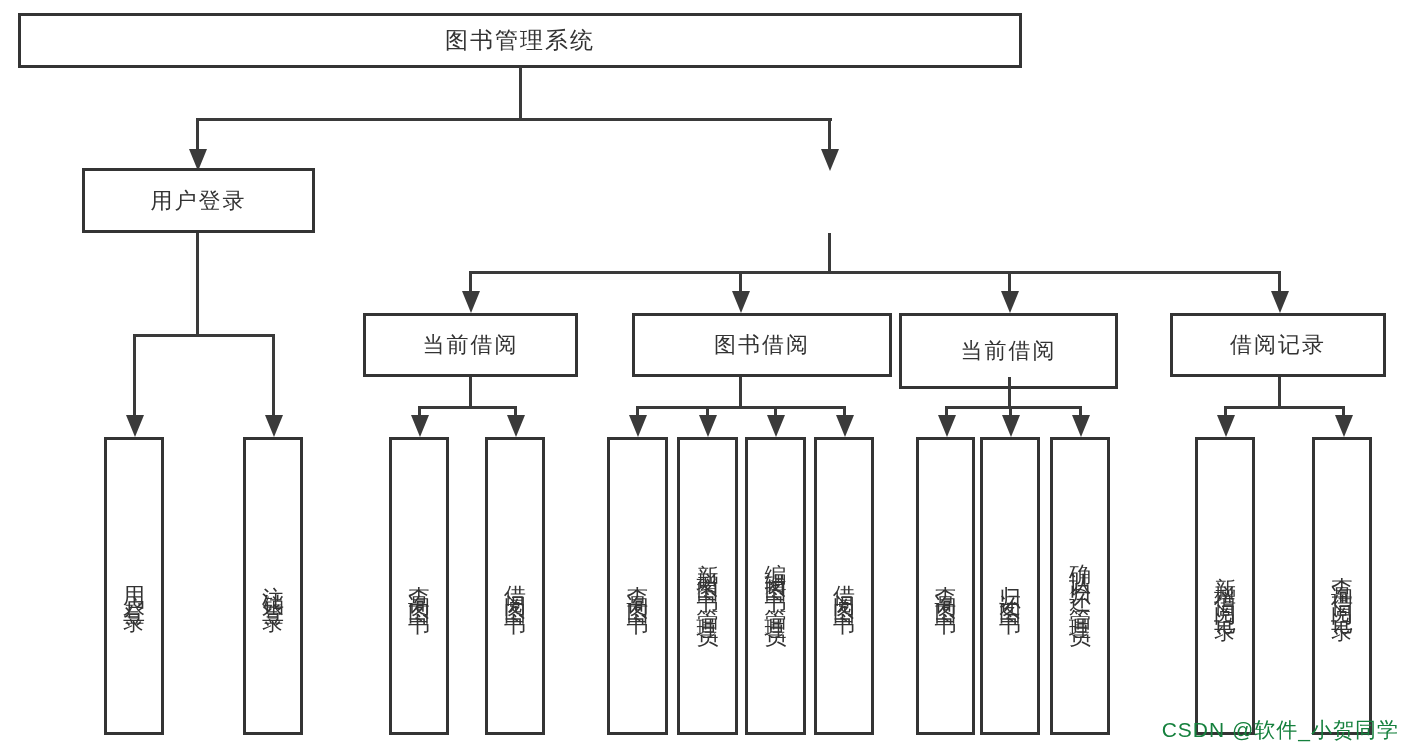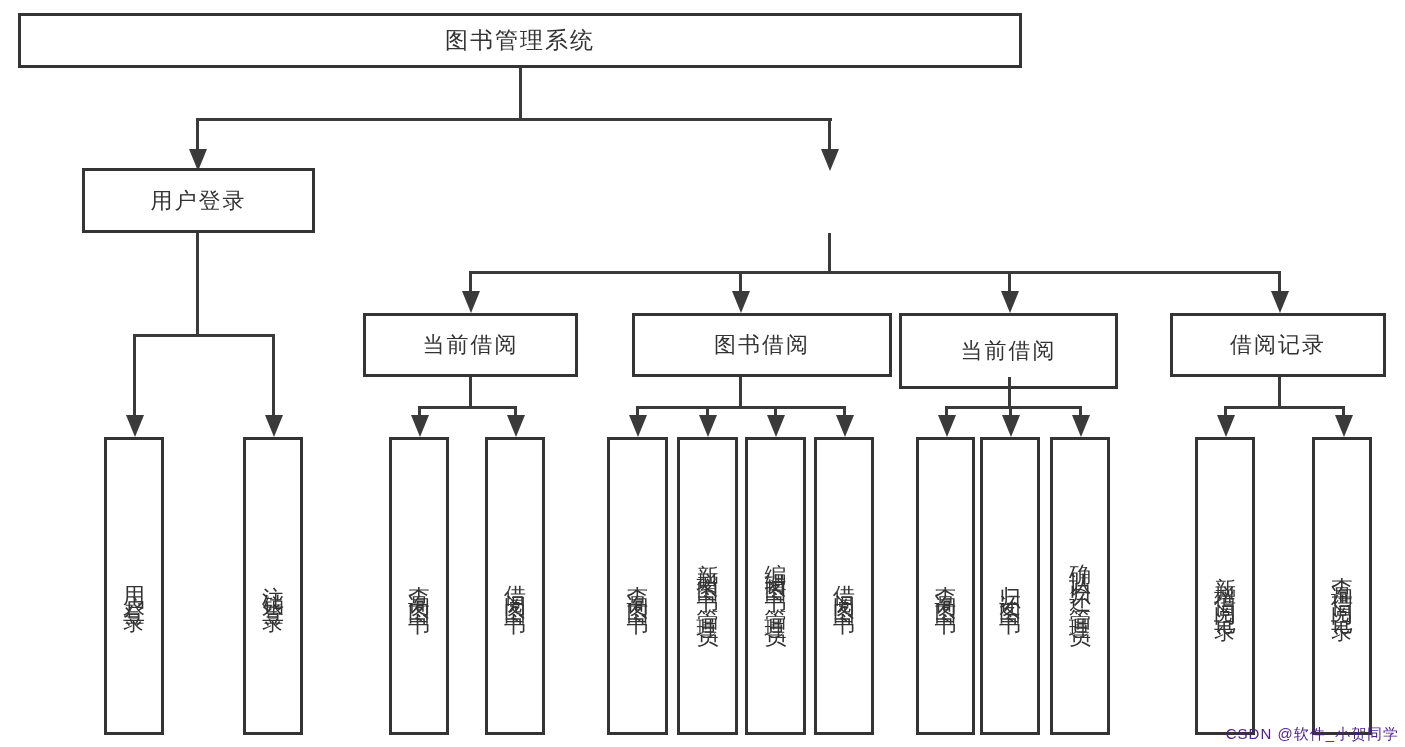--- a/index.html
+++ b/index.html
@@ -35,22 +35,22 @@
   .hline{position:absolute;height:3px;background:#3a3a3a;}
   .arrow{
     position:absolute;width:0;height:0;
     border-left:9px solid transparent;
     border-right:9px solid transparent;
     border-top:22px solid #3a3a3a;
   }
   .watermark{
     position:absolute;
     right:6px;bottom:3px;
-    font-size:15px;
-    color:#4c1d95;
+    font-size:21px;
+    color:#15803d;
     letter-spacing:1px;
     z-index:10;
   }
 </style>
 </head>
 <body>
 
 <div class="stage">
 
   <div class="box title-box" style="left:18px;top:13px;width:1004px;height:55px">图书管理系统</div>

